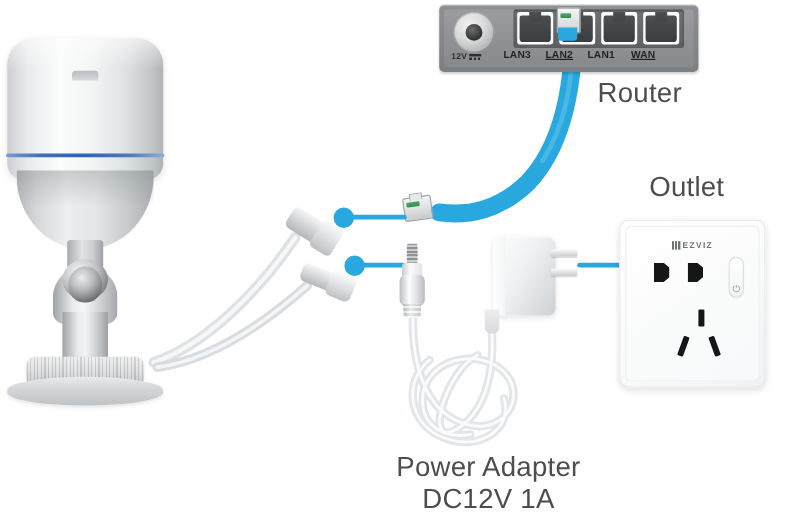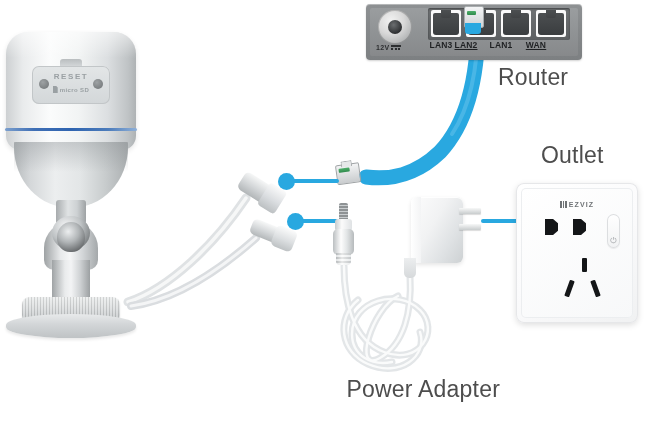--- a/index.html
+++ b/index.html
@@ -20,21 +20,21 @@
   
   .label{
     position:absolute;
     color:#4d4d4d;
     font-size:23px;
     font-weight:400;
     letter-spacing:.2px;
     white-space:nowrap;
     line-height:1.15;
   }
-  .label.center{text-align:right;}
+  .label.center{text-align:center;}
 
   
   #router{
     left:366px; top:4px; width:216px; height:56px;
     border-radius:4px;
     background:linear-gradient(180deg,#8e9193 0%,#85888a 46%,#7d8082 100%);
     box-shadow:inset 0 1px 0 rgba(255,255,255,.35),0 1px 2px rgba(0,0,0,.18);
   }
   #router-face{
     position:absolute;left:4px;top:4px;right:4px;bottom:4px;
@@ -399,21 +399,21 @@
           <div class="cav"></div>
           <div class="notch"></div>
       </div>
       <div class="port" style="left:108px;">
         <div class="shell"></div>
           <div class="cav"></div>
           <div class="notch"></div>
       </div>
     </div>
 
-    <div class="port-label" style="left:55px;">LAN3</div>
+    <div class="port-label" style="left:45px;">LAN3</div>
     <div class="port-label" style="left:80px;text-decoration:underline;">LAN2</div>
     <div class="port-label" style="left:115px;">LAN1</div>
     <div class="port-label" style="left:150px;text-decoration:underline;">WAN</div>
   </div>
 
   <div class="abs" style="left:464px;top:6px;width:18px;height:26px;">
     <div class="abs" style="left:0;top:0;width:18px;height:20px;background:linear-gradient(180deg,#f4f5f6,#cfd2d4);border:1px solid #a9adaf;border-radius:2px;"></div>
     <div class="abs" style="left:3px;top:5px;width:9px;height:4px;background:linear-gradient(180deg,#4fae6a,#2f8a4c);border-radius:1px;"></div>
     <div class="abs" style="left:1px;top:17px;width:16px;height:11px;background:#29a8e0;border-radius:0 0 3px 3px;"></div>
   </div>
@@ -422,28 +422,20 @@
     <div class="body"></div>
     <div class="gold"></div>
     <div class="tab"></div>
   </div>
 
   <div class="abs" id="camera">
     <div id="cam-body"></div>
     <div id="cam-body-top"></div>
     <div id="cam-slot"></div>
 
-    <div id="cam-plate">
-      <div class="screw l"></div>
-      <div class="screw r"></div>
-      <div class="reset">RESET</div>
-      <div class="sd">
-        <span class="sdglyph"></span><span>micro SD</span>
-      </div>
-    </div>
 
     <div id="cam-trim"></div>
     <div id="cam-dome"></div>
     <div id="cam-dome-shade"></div>
 
     <div id="cam-neck"></div>
     <div id="cam-yoke"></div>
     <div id="cam-ball"></div>
     <div id="cam-yoke-hole"></div>
     <div id="cam-stem"></div>
@@ -521,15 +513,16 @@
       <div id="pin-top"></div>
       <div class="pin-ang" id="pin-l"></div>
       <div class="pin-ang" id="pin-r"></div>
     </div>
   </div>
 
   <div class="label" id="label-router">Router</div>
   <div class="label" id="label-outlet">Outlet</div>
   <div class="label center" id="label-adapter">
     <div>Power Adapter</div>
+    <div>DC12V 1A</div>
   </div>
 
 </div>
 
 </body></html>

